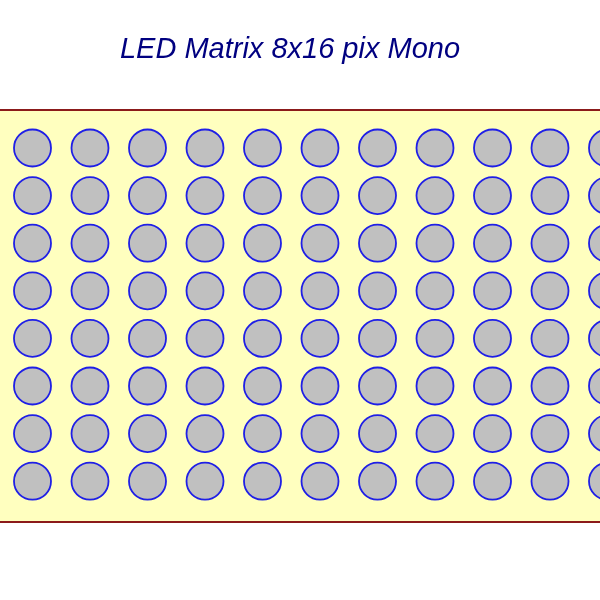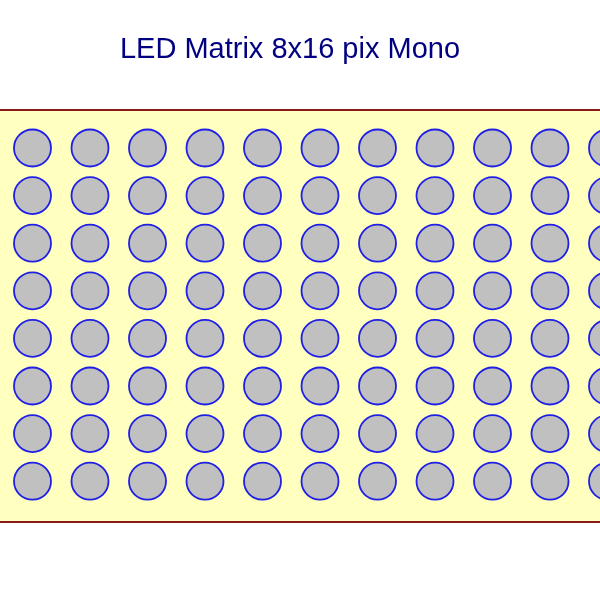--- a/index.html
+++ b/index.html
@@ -1,20 +1,21 @@
 <!DOCTYPE html>
 <html><head>
 <meta charset="utf-8">
 <style>
   html, body { margin: 0; padding: 0; background: #ffffff; }
   body { width: 600px; height: 600px; position: relative; overflow: hidden; font-family: "Liberation Sans", sans-serif; }
   .title {
     position: absolute; left: 0; width: 580px; top: 32px;
     text-align: center; color: #000080; font-size: 29px;
     font-family: "Liberation Sans", sans-serif;
+    font-style: italic;
   }
   .panel {
     position: absolute; left: -2px; top: 109px; width: 620px; height: 410px;
     background: #ffffbf;
     border-top: 2px solid #8b1a1a;
     border-bottom: 2px solid #8b1a1a;
   }
   svg.grid { position: absolute; left: 0; top: 0; }
 </style>
 </head>

